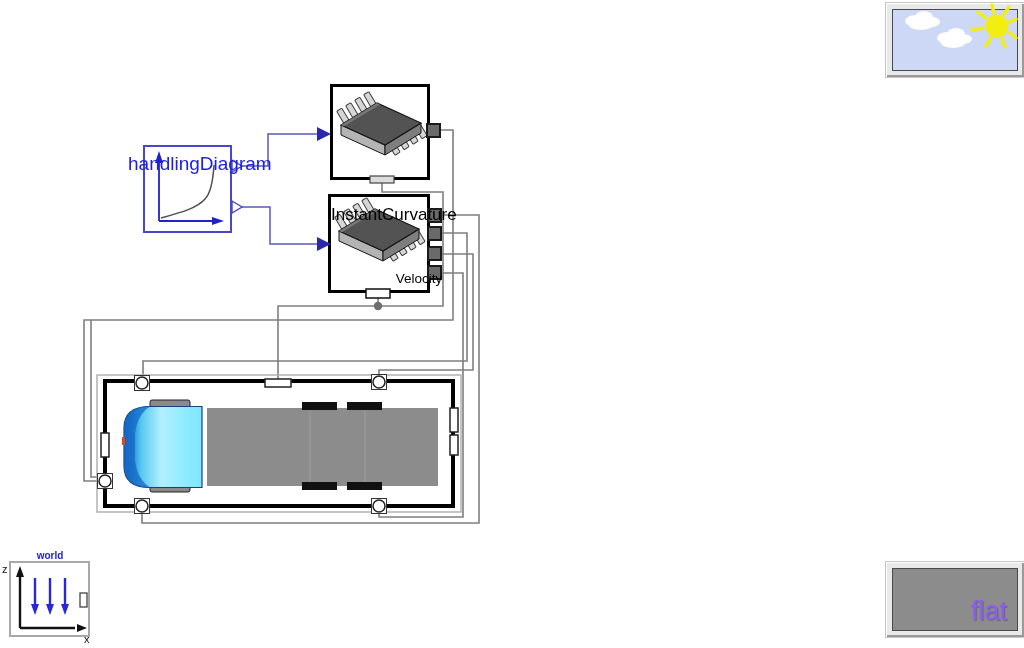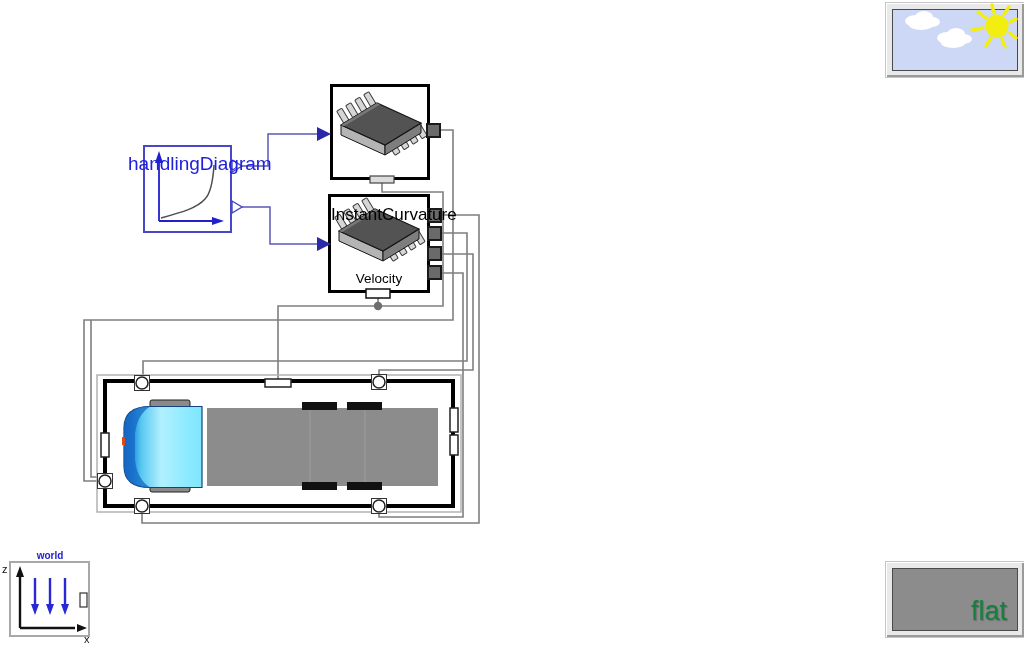--- a/index.html
+++ b/index.html
@@ -207,21 +207,21 @@
       <ellipse cx="963" cy="39" rx="9" ry="5"></ellipse>
       <ellipse cx="953" cy="43" rx="12" ry="5"></ellipse>
     </g>
   </g>
 </svg>
 
 <div class="lbl center" style="left:128px;top:122px;width:120px;font-size:19px;color:#2020dd;margin-top:31px;">handlingDiagram</div>
 
 <div class="lbl center" style="left:331px;top:159px;width:98px;font-size:17px;color:#000;margin-top:46px;">InstantCurvature</div>
 
-<div class="lbl center" style="left:329px;top:271px;width:100px;font-size:13.5px;color:#000;">Velocity</div>
+<div class="lbl center" style="left:329px;top:271px;width:100px;font-size:13.5px;color:#000;padding-left:40px;">Velocity</div>
 
 <div class="lbl center" style="left:24px;top:550px;width:52px;font-size:10px;color:#2222cc;font-weight:bold;">world</div>
 
 <div class="lbl" style="left:2px;top:563px;font-size:11px;color:#111;">z</div>
 
 <div class="lbl" style="left:84px;top:633px;font-size:11px;color:#111;">x</div>
 
-<div class="lbl" style="left:925px;top:596px;width:82px;text-align:right;font-size:27px;color:#15803d;text-shadow:1px 1px 1px #6a6a6a;">flat</div>
+<div class="lbl" style="left:925px;top:596px;width:82px;text-align:right;font-size:27px;color:#8b5cf6;text-shadow:1px 1px 1px #6a6a6a;">flat</div>
 
 </body></html>

